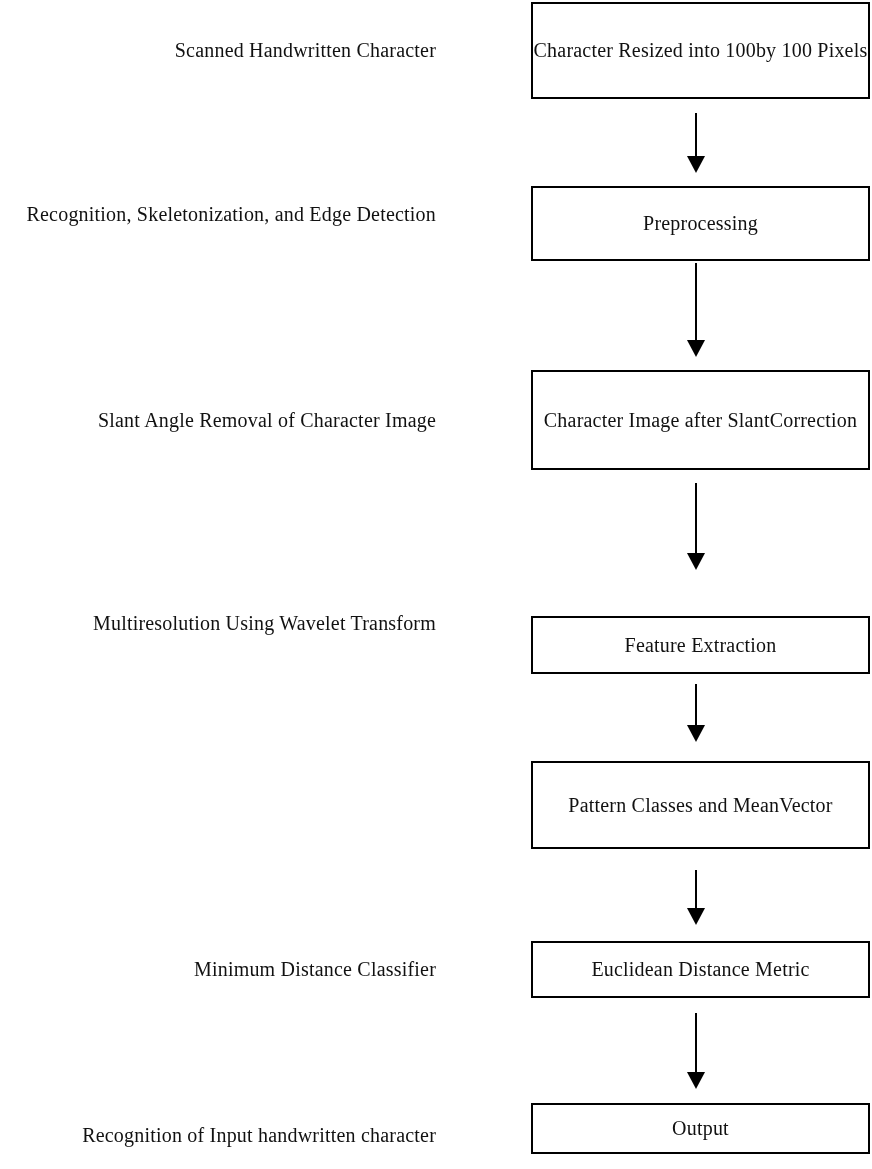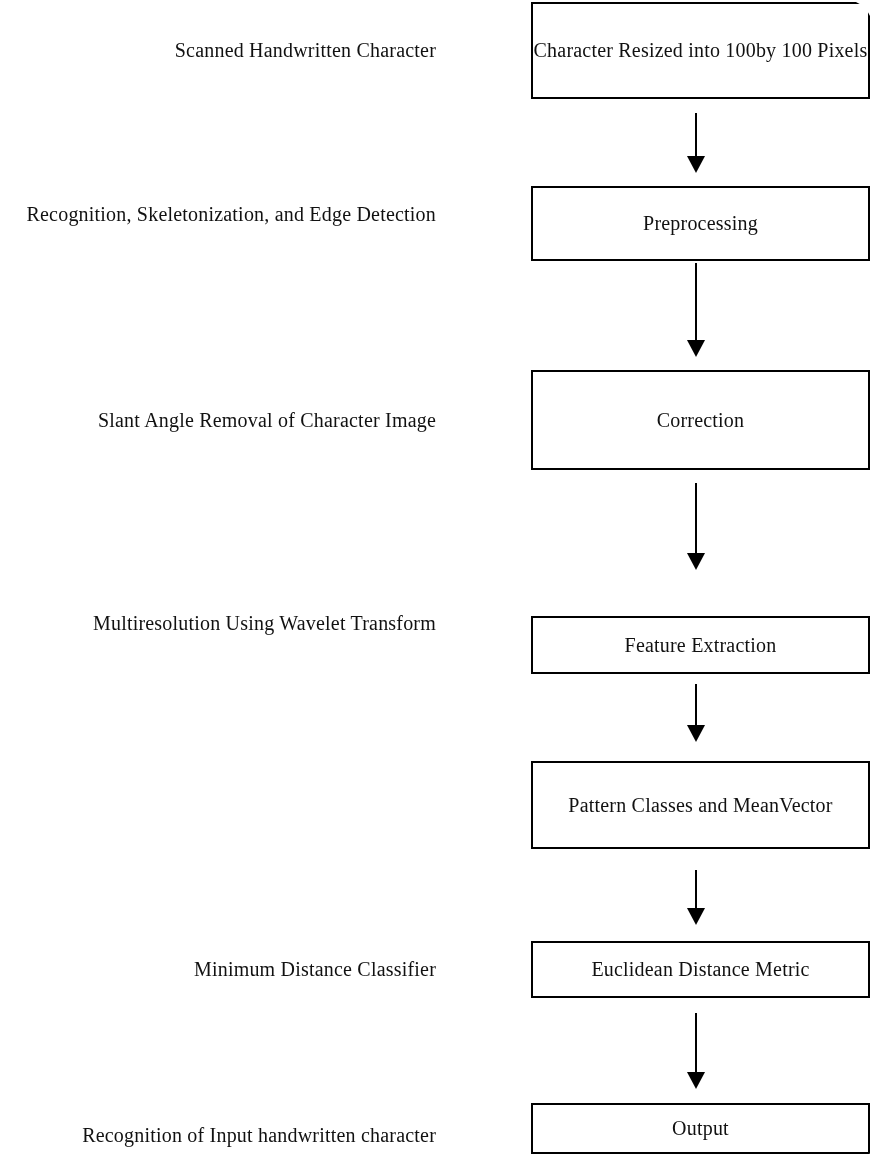--- a/index.html
+++ b/index.html
@@ -4,21 +4,20 @@
 <style>
   html, body { margin: 0; padding: 0; background: #ffffff; }
   .canvas {
     position: relative;
     width: 872px;
     height: 1169px;
     background: #ffffff;
     font-family: "Liberation Serif", serif;
     color: #111111;
     overflow: hidden;
-    border-radius: 26px;
   }
   .side-label {
     position: absolute;
     right: 436px;
     transform: translateY(-50%);
     white-space: nowrap;
     font-size: 20px;
     letter-spacing: 0.2px;
   }
   .pbox {
@@ -81,20 +80,21 @@
   <div class="pbox" style="top:186px; height:75px">
     <div class="line">Preprocessing</div>
   </div>
   <div class="arrow" style="top:263px; height:94px">
     <div class="shaft"></div>
     <div class="head"></div>
   </div>
 
   <div class="side-label" style="top:420px">Slant Angle Removal of Character Image</div>
   <div class="pbox" style="top:370px; height:100px">
+    <div class="line">Character Image after Slant</div>
     <div class="line">Correction</div>
   </div>
   <div class="arrow" style="top:483px; height:87px">
     <div class="shaft"></div>
     <div class="head"></div>
   </div>
 
   <div class="side-label" style="top:623px">Multiresolution Using Wavelet Transform</div>
   <div class="pbox" style="top:616px; height:58px">
     <div class="line">Feature Extraction</div>

